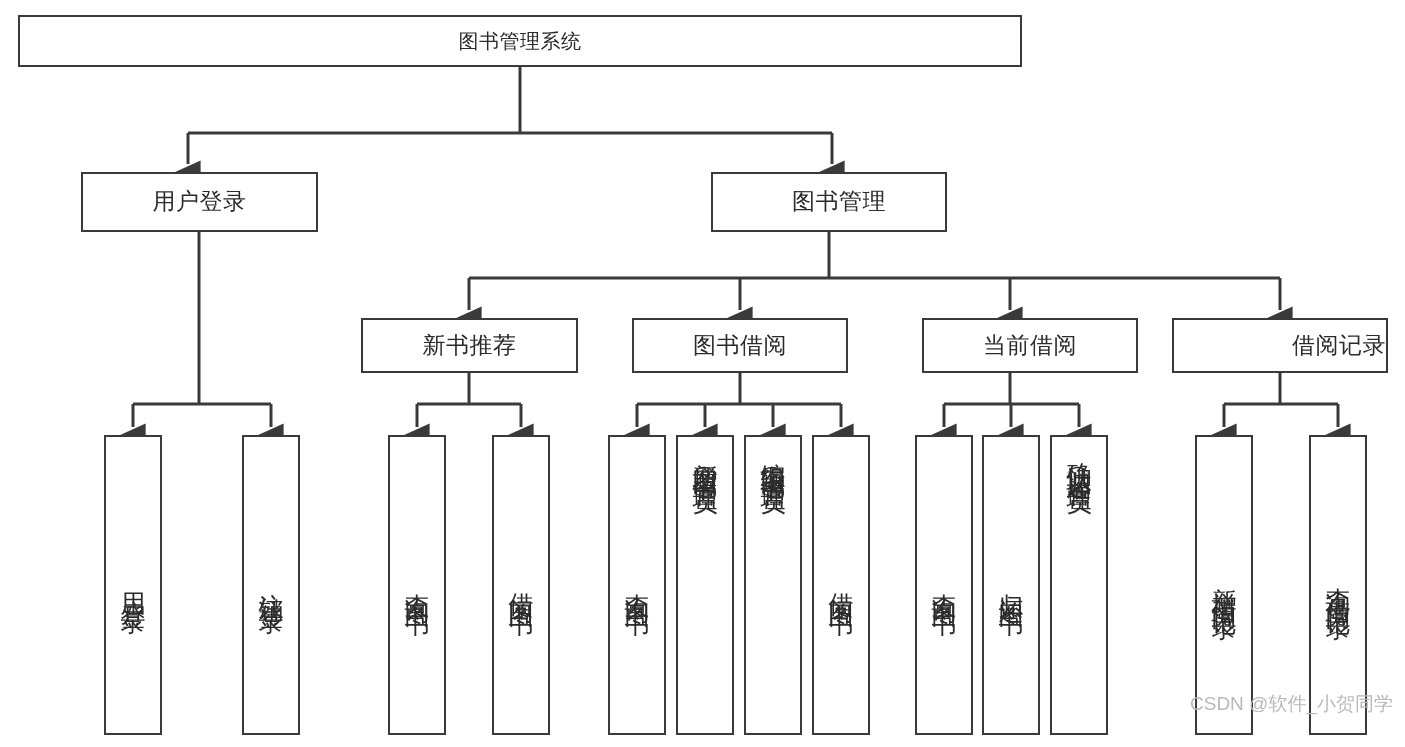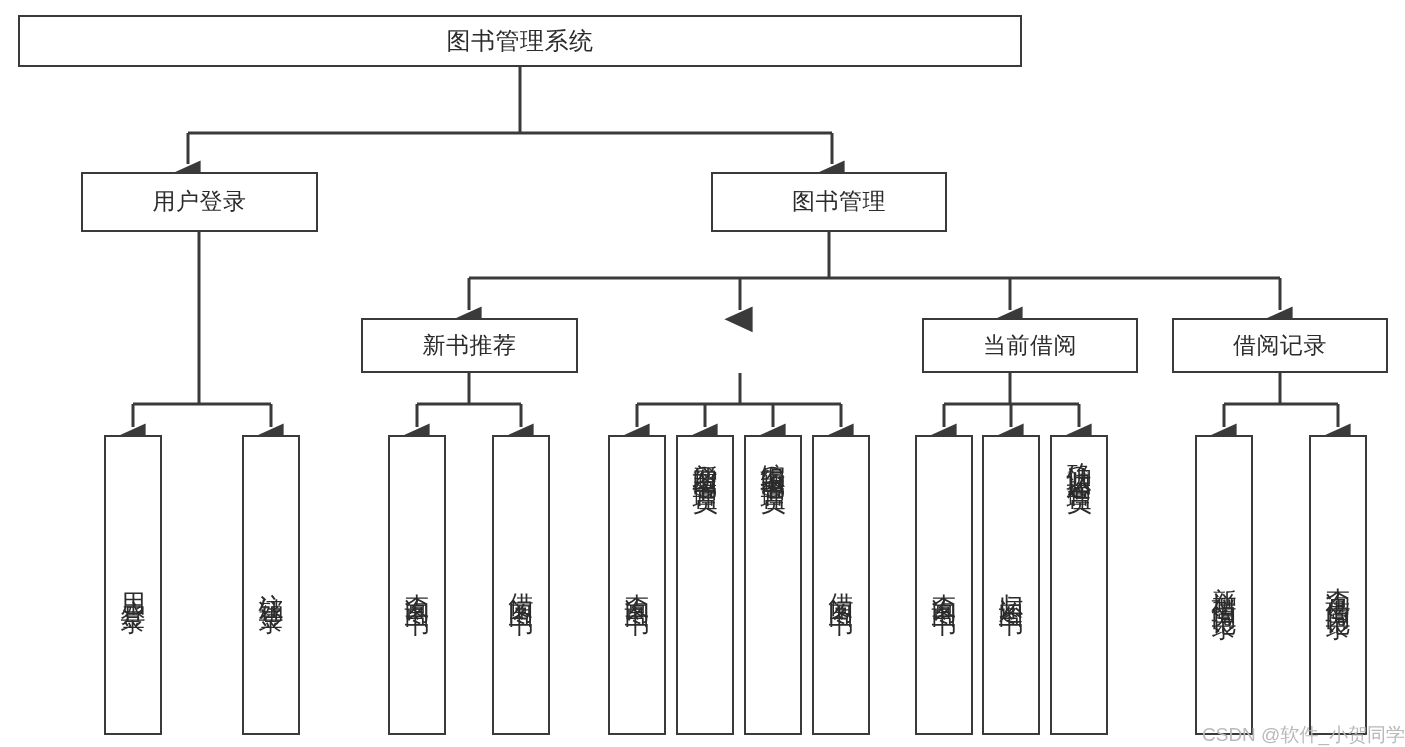--- a/index.html
+++ b/index.html
@@ -41,21 +41,21 @@
     text-align: center;
     line-height: 1.12;
     white-space: pre;
   }
   
   .node.horiz .node-label {
     font-size: 23px;
     letter-spacing: 0.5px;
   }
   .node.root .node-label {
-    font-size: 24px;
+    font-size: 20px;
   }
   
   .node.vert {
     align-items: center;
     justify-content: center;
     padding: 4px 0;
   }
   .node.vert .node-label {
     writing-mode: vertical-rl;
     text-orientation: upright;
@@ -147,26 +147,29 @@
   </div>
 
   <div class="node horiz" style="left:711px; top:172px; width:236px; height:60px;padding-left:20px;">
     <span class="node-label">图书管理</span>
   </div>
 
   <div class="node horiz" style="left:361px; top:318px; width:217px; height:55px;">
     <span class="node-label">新书推荐</span>
   </div>
 
+  <div class="node horiz" style="left:632px; top:318px; width:216px; height:55px;">
+    <span class="node-label">图书借阅</span>
+  </div>
 
   <div class="node horiz" style="left:902px; top:318px; width:216px; height:55px;margin-left:20px;">
     <span class="node-label">当前借阅</span>
   </div>
 
-  <div class="node horiz" style="left:1172px; top:318px; width:216px; height:55px;">
+  <div class="node horiz" style="left:1172px; top:318px; width:216px; height:55px;justify-content:flex-end;">
     <span class="node-label">借阅记录</span>
   </div>
 
   <div class="node vert" style="left:104px; top:435px; width:58px; height:300px;">
     <span class="node-label">用户登录</span>
   </div>
 
   <div class="node vert" style="left:242px; top:435px; width:58px; height:300px;">
     <span class="node-label">注销登录</span>
   </div>
@@ -208,15 +211,15 @@
   </div>
 
   <div class="node vert" style="left:1195px; top:435px; width:58px; height:300px;">
     <span class="node-label">新增借阅记录</span>
   </div>
 
   <div class="node vert" style="left:1309px; top:435px; width:58px; height:300px;">
     <span class="node-label">查询借阅记录</span>
   </div>
 
-  <div class="watermark" style="left:1190px; top:722px;margin-left:12px;">CSDN @软件_小贺同学</div>
+  <div class="watermark" style="left:1190px; top:691px;">CSDN @软件_小贺同学</div>
 
 </div>
 
 </body></html>

